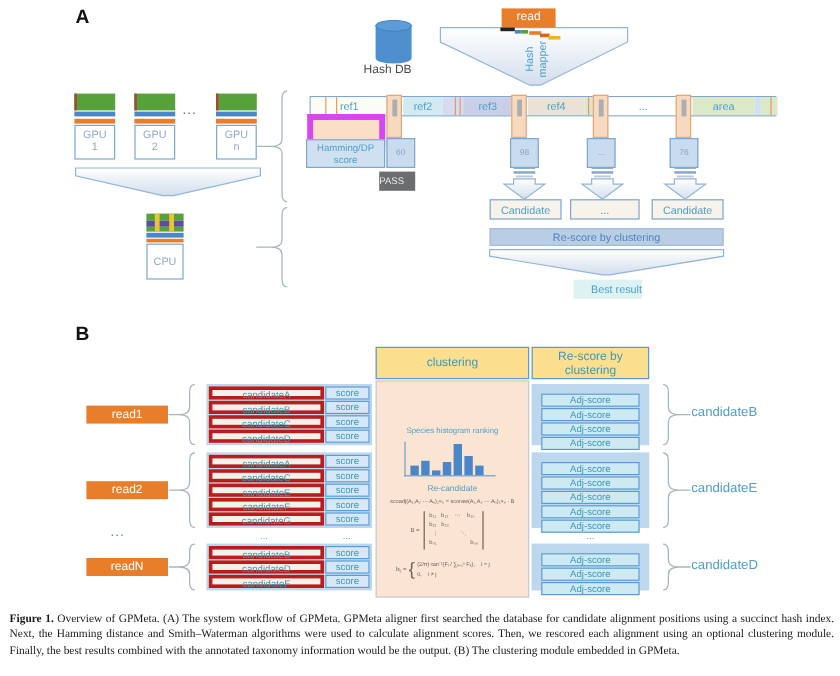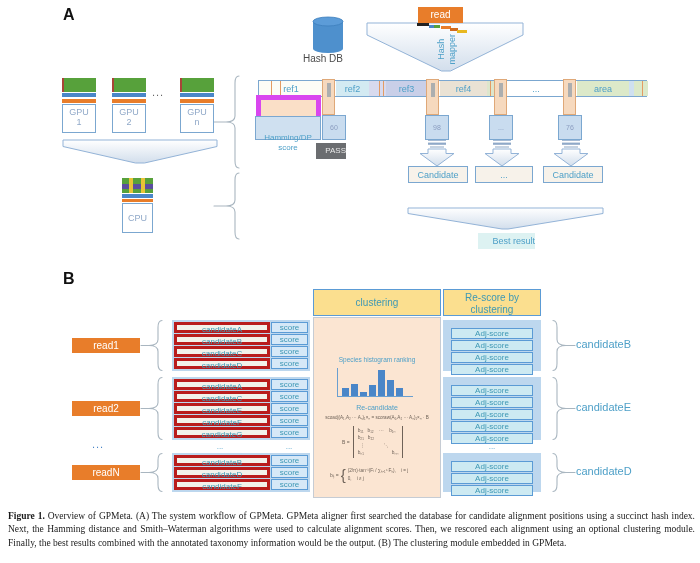--- a/index.html
+++ b/index.html
@@ -181,36 +181,37 @@
       <div class="innergray"></div>
     </div>
   <div class="dropper" style="left:563px">
       <div class="innergray"></div>
     </div>
 
   <div class="ab" style="left:256px;top:95px;width:65px;height:21px;background:#FADFC7;border:5px solid #d946ef;text-align:center;font-size:8px;line-height:1.2;padding-top:17px">
     <div class="ltblue">Gathering</div>
     <div class="ltblue">area</div>
   </div>
-  <div class="ab" style="left:255px;top:116px;width:66px;height:24px;background:#CFE0F0;border:1px solid #7BA7D0;text-align:center;font-size:8px;line-height:1.25;padding-top:16px">
+  <div class="ab" style="left:255px;top:116px;width:66px;height:24px;background:#CFE0F0;border:1px solid #7BA7D0;text-align:center;font-size:8px;line-height:1.25;padding-top:2px">
     <div class="ltblue">Hamming/DP</div>
     <div class="ltblue">score</div>
   </div>
 
   <div class="scorebox" style="left:322px">60</div>
   <div class="scorebox" style="left:425px">98</div>
   <div class="scorebox" style="left:489px">...</div>
   <div class="scorebox" style="left:558px">76</div>
 
-  <div class="ab" style="left:316px;top:143px;width:30px;height:16px;background:#6B6D70;color:#E9E9E9;font-size:8px;text-align:right;line-height:16px">PASS</div>
+  <div class="ab" style="left:316px;top:143px;width:30px;height:16px;background:#6B6D70;color:#E9E9E9;font-size:8px;text-align:left;line-height:16px">PASS</div>
 
   <div class="ab cbox" style="left:408px;top:166px;width:60px;height:17px;background:#F7F2EA;font-size:9px;line-height:16px;color:#4FA0C8">Candidate</div>
   <div class="ab cbox" style="left:475px;top:166px;width:58px;height:17px;background:#F7F2EA;font-size:9px;line-height:16px;color:#4FA0C8">...</div>
   <div class="ab cbox" style="left:543px;top:166px;width:60px;height:17px;background:#F7F2EA;font-size:9px;line-height:16px;color:#4FA0C8">Candidate</div>
 
+  <div class="ab" style="left:408px;top:190px;width:195px;height:15px;background:#B9CDE5;border:1px solid #A3BBD8;color:#4F81BD;font-size:9px;text-align:center;line-height:14px">Re-score by clustering</div>
 
   <div class="ab" style="left:478px;top:233px;width:57px;height:16px;background:#DDF2F2;color:#4FA0C8;font-size:9px;text-align:right;line-height:16px">Best result</div>
 
   <div class="ab panel-label" style="left:63px;top:270px">B</div>
 
   <div class="ab yellow-h" style="left:313px;top:289px;width:128px;height:27px;font-size:10px;line-height:25px">clustering</div>
   <div class="ab yellow-h" style="left:443px;top:289px;width:98px;height:27px;font-size:10px;line-height:1.2;padding-top:2px">
     <div>Re-score by</div>
     <div>clustering</div>
   </div>

